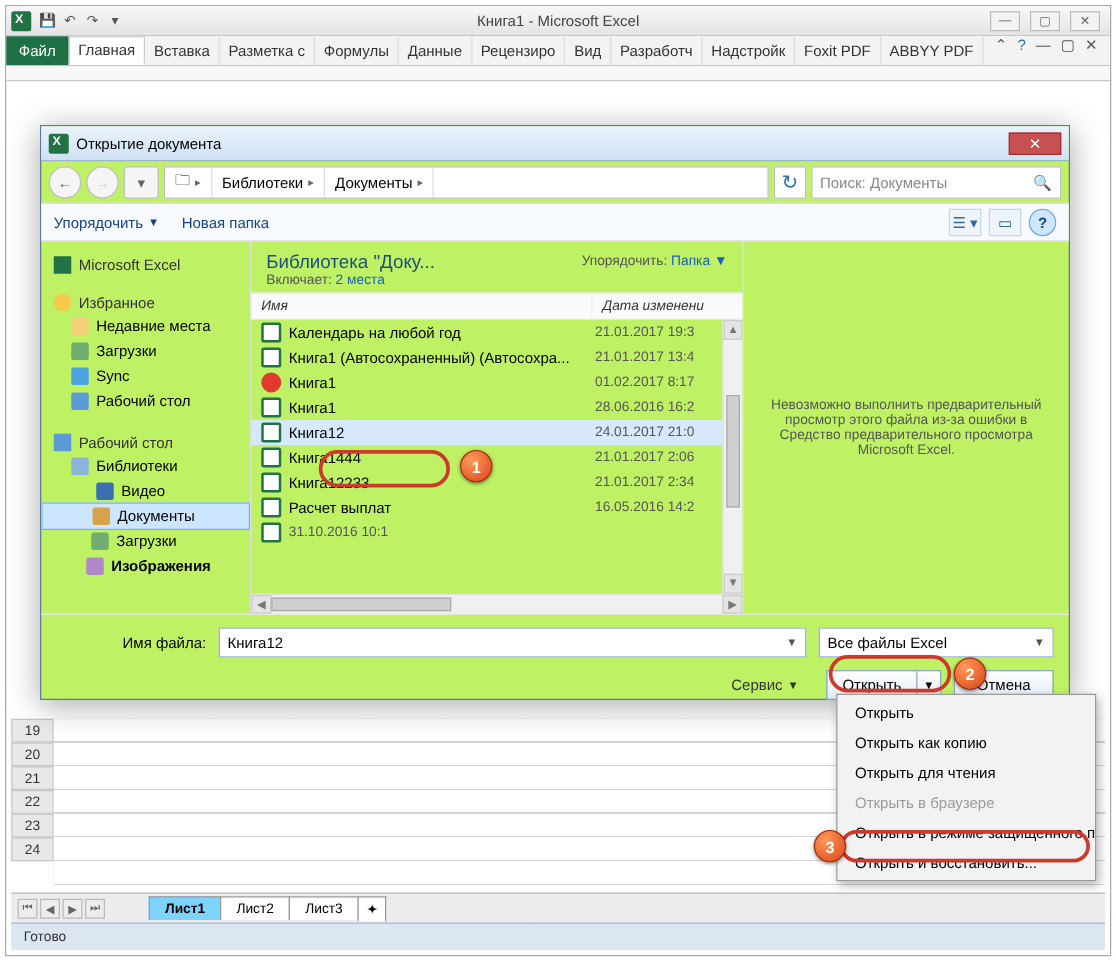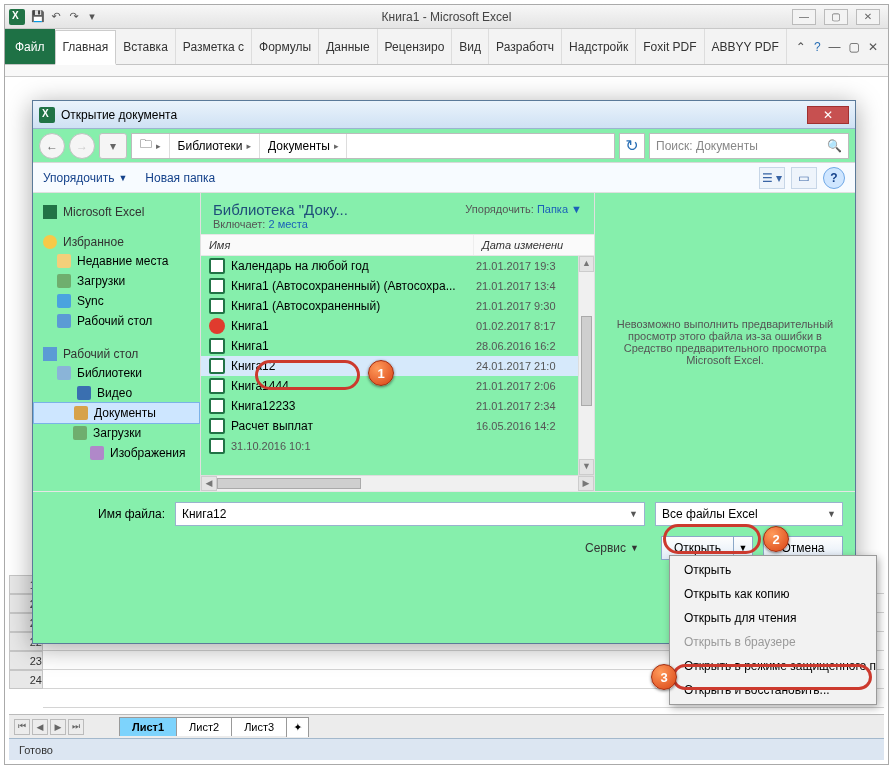--- a/index.html
+++ b/index.html
@@ -9,50 +9,50 @@
 .excel-window { position: absolute; inset: 4px; border: 1px solid #aaa; background: #fff; }
 .excel-titlebar { height: 24px; background: linear-gradient(#f7f7f7,#e4e4e4); display: flex; align-items: center; padding: 0 4px; border-bottom: 1px solid #c8c8c8; }
 .excel-titlebar .sysicon { width: 16px; height: 16px; background: #217346; border-radius: 2px; margin-right: 4px; position: relative; }
 .excel-titlebar .sysicon::after { content:"X"; color:#fff; font-size:10px; font-weight:bold; position:absolute; left:3px; top:1px; }
 .qa-btn { width:18px; height:18px; display:inline-flex; align-items:center; justify-content:center; font-size:11px; color:#555; }
 .excel-title { flex:1; text-align:center; font-size:12px; color:#444; }
 .winctrl { display:flex; gap:8px; margin-right:4px; }
 .winctrl span { width:24px; height:16px; border:1px solid #bbb; background:#f3f3f3; font-size:10px; display:flex; align-items:center; justify-content:center; color:#666; }
 
 
-.ribbon { display:flex; align-items:center; border-bottom:1px solid #c4c4c4; background:#f3f3f3; height:36px; font-size:12px; }
+.ribbon { display:flex; border-bottom:1px solid #c4c4c4; background:#f3f3f3; height:24px; font-size:12px; }
 .file-tab { background:#1e7145; color:#fff; padding:4px 10px; height:100%; display:flex; align-items:center; }
 .rtab { padding:4px 7px; color:#333; border-right:1px solid #ddd; height:100%; display:flex; align-items:center; white-space:nowrap; }
 .rtab.active { background:#fff; border-bottom:2px solid #fff; margin-bottom:-1px; border-top:1px solid #ccc; border-left:1px solid #ccc; border-right:1px solid #ccc; }
 .ribbon-help { margin-left:auto; display:flex; gap:8px; padding-right:10px; font-size:12px; color:#555; }
 .strip { height:12px; background:#f8f8f8; border-bottom:1px solid #cacaca; }
 
 
 .sheet { position:absolute; left:4px; right:4px; top:82px; bottom:4px; background:#fff; }
 .rowhdr { position:absolute; left:0; top:488px; width:34px; }
-.rowhdr div { height:19px; border:1px solid #c6c6c6; background:#e8e8e8; font-size:11px; color:#333; text-align:right; line-height:18px; }
+.rowhdr div { height:19px; border:1px solid #c6c6c6; background:#e8e8e8; font-size:11px; color:#333; text-align:center; line-height:18px; }
 .gridlines { position:absolute; left:34px; right:0; top:488px; bottom:46px; background:
   repeating-linear-gradient(to bottom,#fff 0,#fff 18px,#d4d4d4 18px,#d4d4d4 19px),
   repeating-linear-gradient(to right,#fff 0,#fff 62px,#d4d4d4 62px,#d4d4d4 63px); }
 .tabstrip { position:absolute; left:0; right:0; bottom:22px; height:24px; background:#ececec; border-top:1px solid #bbb; display:flex; align-items:center; font-size:11px; padding-left:40px; }
 .tabstrip .navbtn { width:16px; height:16px; border:1px solid #bbb; margin:0 1px; display:flex; align-items:center; justify-content:center; font-size:9px; color:#666; position:absolute; }
 .tabstrip .stab { padding:3px 12px; border:1px solid #999; background:#fff; margin-right:-1px; border-bottom:none; }
 .tabstrip .stab.active { font-weight:bold; background:#7dd3fc; }
 .statusbar { position:absolute; left:0; right:0; bottom:0; height:22px; background:#dce6f2; border-top:1px solid #a3b8cc; display:flex; align-items:center; font-size:11px; padding:0 10px; color:#333; }
 .statusbar .status-right { margin-left:auto; display:flex; align-items:center; gap:8px; }
 .viewbtn { width:20px; height:14px; border:1px solid #888; background:#f3f3f3; }
 .zoom-slider { width:110px; height:4px; background:#bbb; position:relative; }
 .zoom-slider .thumb { position:absolute; left:50%; top:-3px; width:8px; height:10px; background:#666; }
 .hscroll { position:absolute; right:2px; bottom:24px; left:400px; height:18px; background:#e5e5e5; border:1px solid #bbb; display:flex; }
 .hscroll .btn { width:16px; background:#f0f0f0; border:1px solid #bbb; font-size:9px; text-align:center; line-height:14px; }
 .hscroll .track { flex:1; position:relative; }
 .hscroll .th { position:absolute; left:0; width:60px; top:0; bottom:0; background:#cfcfcf; border:1px solid #999; }
 
 
-.dialog { position:absolute; left:32px; top:100px; width:824px; height:544px; border:1px solid #5b7a99; background:#86efac; box-shadow:0 4px 24px rgba(0,0,0,.35); }
+.dialog { position:absolute; left:32px; top:100px; width:824px; height:460px; border:1px solid #5b7a99; background:#bef264; box-shadow:0 4px 24px rgba(0,0,0,.35); }
 .dlg-title { height:28px; background:linear-gradient(#eaf3fb,#cfe1f4); border-bottom:1px solid #9bb4cf; display:flex; align-items:center; padding:0 6px; font-size:12px; }
 .dlg-title .dicon { width:16px; height:16px; background:#217346; border-radius:2px; margin-right:6px; position:relative;}
 .dlg-title .dicon::after { content:"X"; color:#fff; font-size:10px; font-weight:bold; position:absolute; left:3px; top:1px; }
 .dlg-title .dclose { margin-left:auto; width:42px; height:18px; background:#c75050; color:#fff; display:flex; align-items:center; justify-content:center; font-size:12px; border:1px solid #a03030; }
 
 .dlg-nav { height:34px; display:flex; align-items:center; gap:4px; padding:4px 6px; border-bottom:1px solid #d8d8d8; }
 .navbox { display:flex; width:28px; height:26px; border:1px solid #c0c0c0; border-radius:3px; align-items:center; justify-content:center; color:#666; font-size:12px; background:#f5f5f5; }
 .navbox.round { border-radius:13px; width:26px; }
 .crumbbar { flex:1; height:26px; border:1px solid #bcbcbc; display:flex; align-items:center; font-size:12px; background:#fff; }
 .crumbbar .seg { padding:0 8px; border-right:1px solid #ddd; display:flex; align-items:center; gap:4px; height:100%; }
@@ -291,21 +291,21 @@
           <span>Видео</span>
         </div>
       <div class="item selected" style="padding-left:40px;">
           <span class="ic ic-doc"></span>
           <span>Документы</span>
         </div>
       <div class="item" style="padding-left:40px;">
           <span class="ic ic-dl"></span>
           <span>Загрузки</span>
         </div>
-      <div class="item" style="padding-left:57px;">
+      <div class="item" style="padding-left:36px;font-weight:bold;">
           <span class="ic ic-img"></span>
           <span>Изображения</span>
         </div>
     </div>
     <div class="filelist">
       <div class="lib-top">
         <div class="lib-hdr">
           <h3>Библиотека "Доку...</h3>
           <div class="sub"><span>Включает:</span> <a>2 места</a></div>
         </div>
@@ -318,25 +318,20 @@
       <div class="rows" id="file-rows">
         <div class="frow">
             <span class="fi"></span>
             <span class="fname">Календарь на любой год</span>
             <span class="fdate">21.01.2017 19:3</span>
           </div>
           <div class="frow">
             <span class="fi"></span>
             <span class="fname">Книга1 (Автосохраненный) (Автосохра...</span>
             <span class="fdate">21.01.2017 13:4</span>
-          </div>
-          <div class="frow">
-            <span class="fi"></span>
-            <span class="fname">Книга1 (Автосохраненный)</span>
-            <span class="fdate">21.01.2017 9:30</span>
           </div>
           <div class="frow">
             <span class="fi opera"></span>
             <span class="fname">Книга1</span>
             <span class="fdate">01.02.2017 8:17</span>
           </div>
           <div class="frow">
             <span class="fi"></span>
             <span class="fname">Книга1</span>
             <span class="fdate">28.06.2016 16:2</span>

